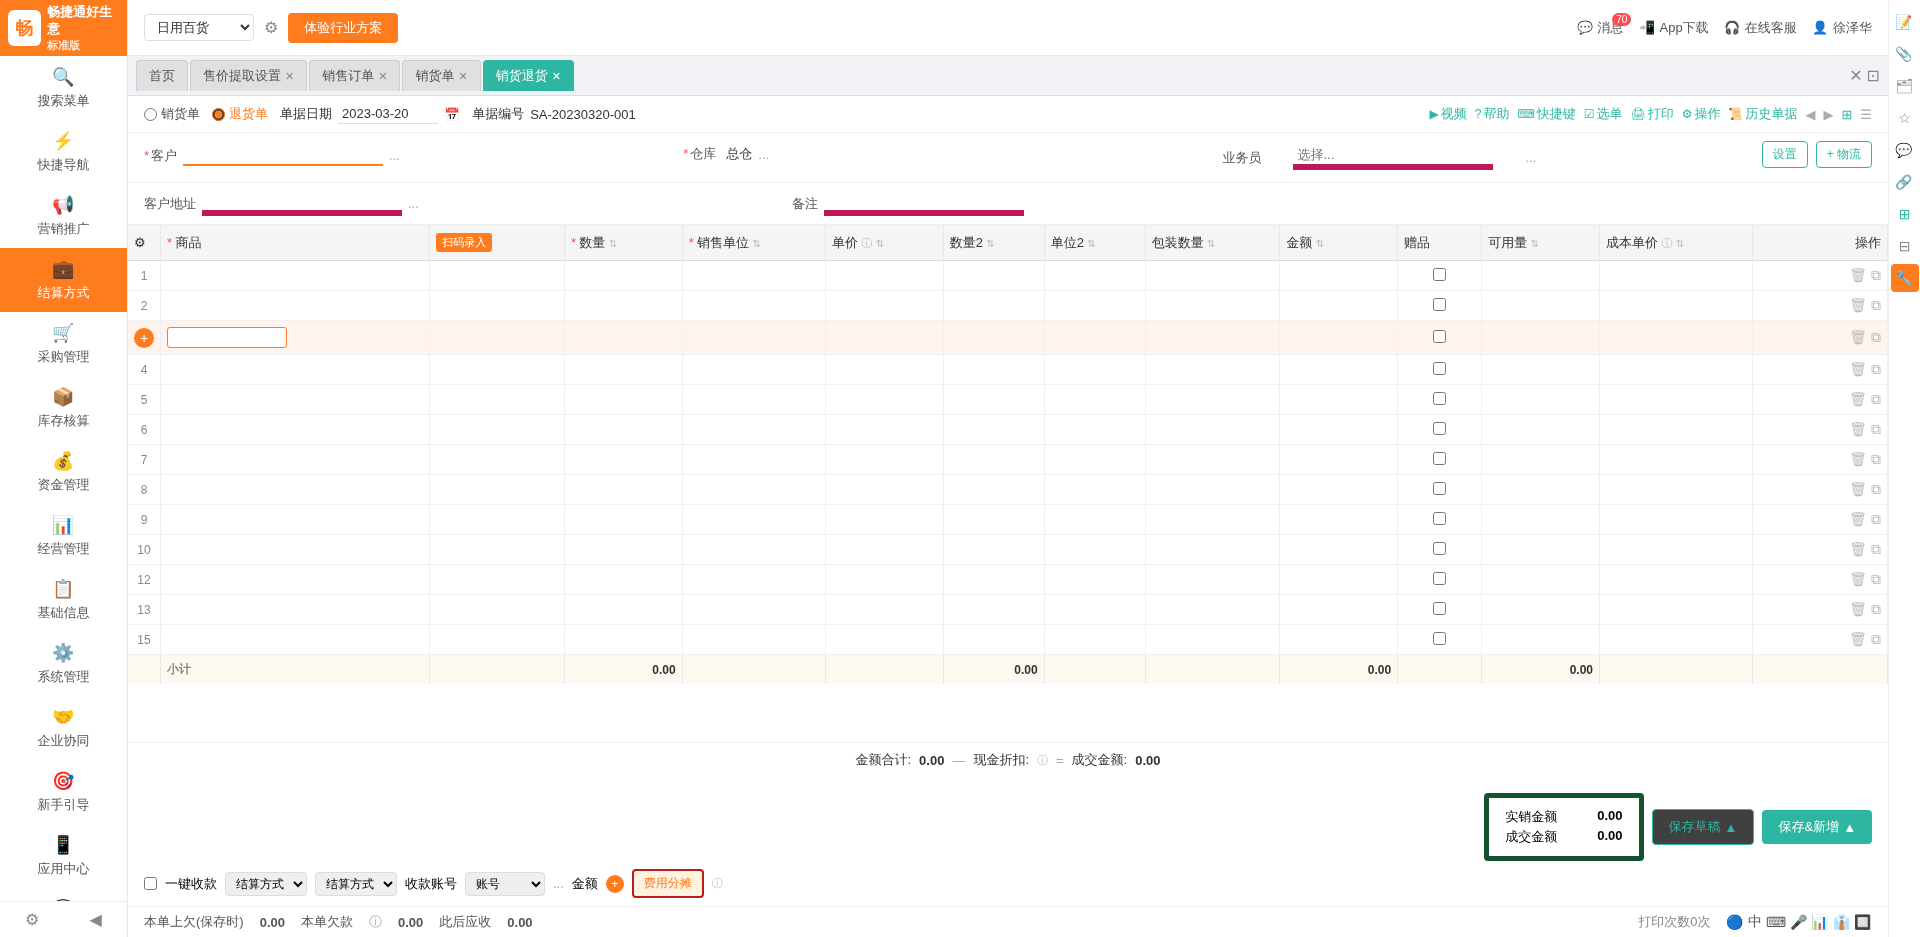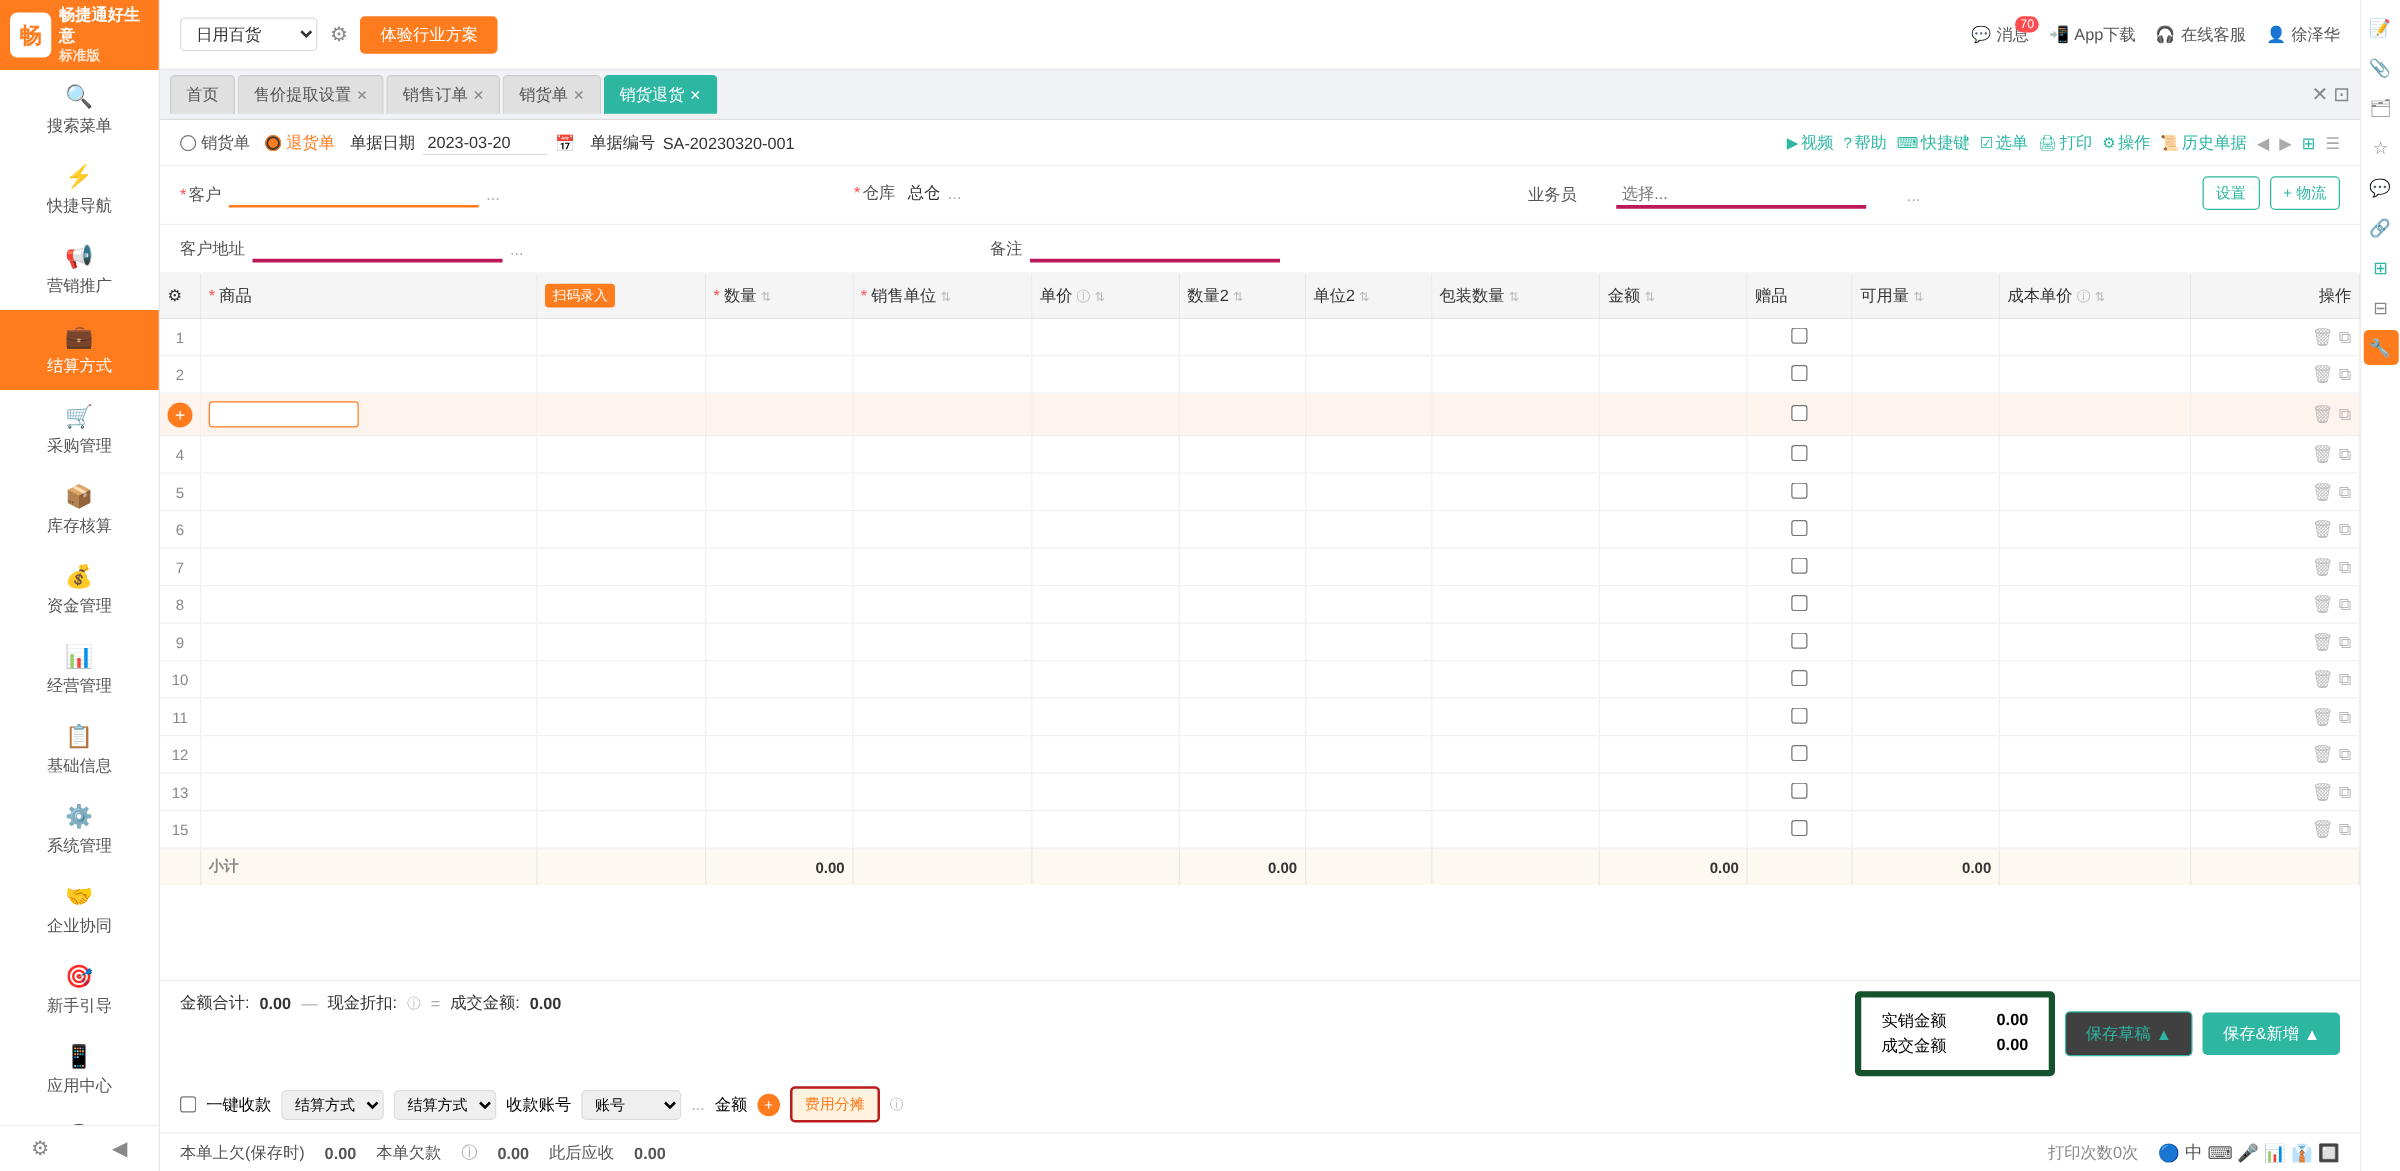--- a/index.html
+++ b/index.html
@@ -50,21 +50,21 @@
     .form-date { display: flex; align-items: center; gap: 6px; font-size: 13px; color: #333; }
     .form-date input { border: none; border-bottom: 1px solid #ddd; padding: 2px 4px; width: 100px; color: #333; }
     .form-num { display: flex; align-items: center; gap: 6px; font-size: 13px; color: #333; }
     .form-toolbar-right { margin-left: auto; display: flex; gap: 8px; align-items: center; }
     .toolbar-link { color: #2db7a3; font-size: 12px; cursor: pointer; display: flex; align-items: center; gap: 2px; }
 
     .form-fields { display: flex; align-items: flex-start; padding: 8px 16px; gap: 0; border-bottom: 1px solid #eee; }
     .form-field { flex: 1; display: flex; align-items: center; gap: 6px; padding: 4px 0; }
     .form-field label { color: #555; font-size: 13px; white-space: nowrap; }
     .form-field label.required::before { content: '*'; color: #ff4d4f; margin-right: 2px; }
-    .form-field .field-input { flex: 1; border: none; border-bottom: 3px solid #be185d; padding: 2px 4px; color: #333; font-size: 13px; max-width: 200px; }
+    .form-field .field-input { flex: 1; border: none; border-bottom: 6px solid #be185d; padding: 2px 4px; color: #333; font-size: 13px; max-width: 200px; }
     .form-field .field-dots { color: #aaa; font-size: 13px; cursor: pointer; }
     .form-field-right { margin-left: auto; display: flex; gap: 8px; }
     .btn-set { border: 1px solid #2db7a3; color: #2db7a3; background: #fff; border-radius: 4px; padding: 4px 10px; cursor: pointer; font-size: 12px; }
     .btn-add { border: 1px solid #2db7a3; color: #2db7a3; background: #fff; border-radius: 4px; padding: 4px 10px; cursor: pointer; font-size: 12px; }
 
     .form-fields2 { display: flex; align-items: center; padding: 4px 16px; gap: 0; border-bottom: 1px solid #eee; }
 
     
     .table-wrapper { flex: 1; overflow: auto; background: #fff; }
     .data-table { width: 100%; border-collapse: collapse; }
@@ -82,21 +82,21 @@
     .scan-btn { background: #ff7c1e; color: #fff; border: none; border-radius: 3px; padding: 2px 6px; font-size: 11px; cursor: pointer; }
     .checkbox-cell { text-align: center; }
     .checkbox-cell input[type=checkbox] { cursor: pointer; }
     .action-cell { display: flex; gap: 4px; justify-content: flex-end; }
     .action-cell .del-icon { color: #bbb; cursor: pointer; font-size: 14px; }
     .action-cell .copy-icon { color: #bbb; cursor: pointer; font-size: 14px; }
     .add-row-btn { width: 20px; height: 20px; background: #ff7c1e; color: #fff; border: none; border-radius: 50%; cursor: pointer; font-size: 14px; display: inline-flex; align-items: center; justify-content: center; }
 
     
     .bottom-bar { background: #fff; border-top: 1px solid #eee; padding: 8px 16px; flex-shrink: 0; }
-    .bottom-bar-row1 { display: flex; align-items: flex-start; gap: 8px; margin-bottom: 8px; }
+    .bottom-bar-row1 { display: flex; align-items: center; gap: 24px; margin-bottom: 8px; flex-direction: column; }
     .bottom-bar-row2 { display: flex; align-items: center; gap: 8px; }
     .amount-calc { display: flex; align-items: center; gap: 8px; font-size: 13px; color: #333; }
 
     
     .footer-bar { background: #fff; border-top: 1px solid #eee; padding: 6px 16px; display: flex; align-items: center; gap: 16px; font-size: 12px; color: #555; flex-shrink: 0; }
     .footer-bar .print-count { color: #888; }
 
     
     .right-panel { width: 32px; background: #fff; border-left: 1px solid #eee; display: flex; flex-direction: column; align-items: center; padding: 8px 0; gap: 4px; flex-shrink: 0; }
     .right-panel .rp-item { width: 28px; height: 28px; display: flex; align-items: center; justify-content: center; cursor: pointer; color: #888; font-size: 14px; border-radius: 4px; }
@@ -579,41 +579,20 @@
               <td></td>
               <td>
                 <div class="action-cell">
                   <span class="del-icon">🗑</span>
                   <span class="copy-icon">⧉</span>
                 </div>
               </td>
             </tr>
           <tr>
               <td class="row-num">10</td>
-              <td></td>
-              <td></td>
-              <td></td>
-              <td></td>
-              <td></td>
-              <td></td>
-              <td></td>
-              <td></td>
-              <td></td>
-              <td class="checkbox-cell"><input type="checkbox" style=""></td>
-              <td></td>
-              <td></td>
-              <td>
-                <div class="action-cell">
-                  <span class="del-icon">🗑</span>
-                  <span class="copy-icon">⧉</span>
-                </div>
-              </td>
-            </tr>
-          <tr>
-              <td class="row-num">11</td>
               <td></td>
               <td></td>
               <td></td>
               <td></td>
               <td></td>
               <td></td>
               <td></td>
               <td></td>
               <td></td>
               <td class="checkbox-cell"><input type="checkbox" style=""></td>

